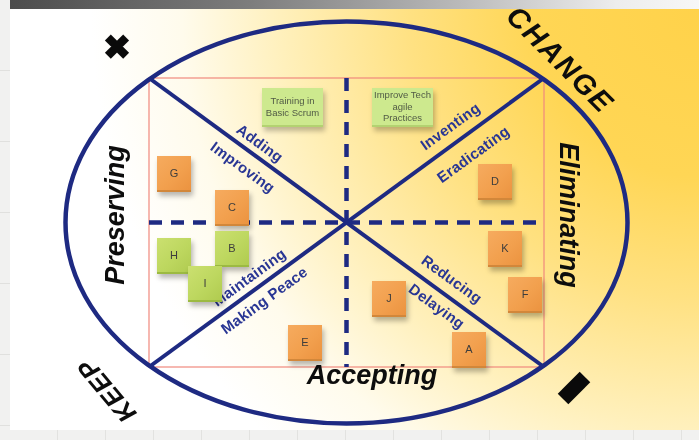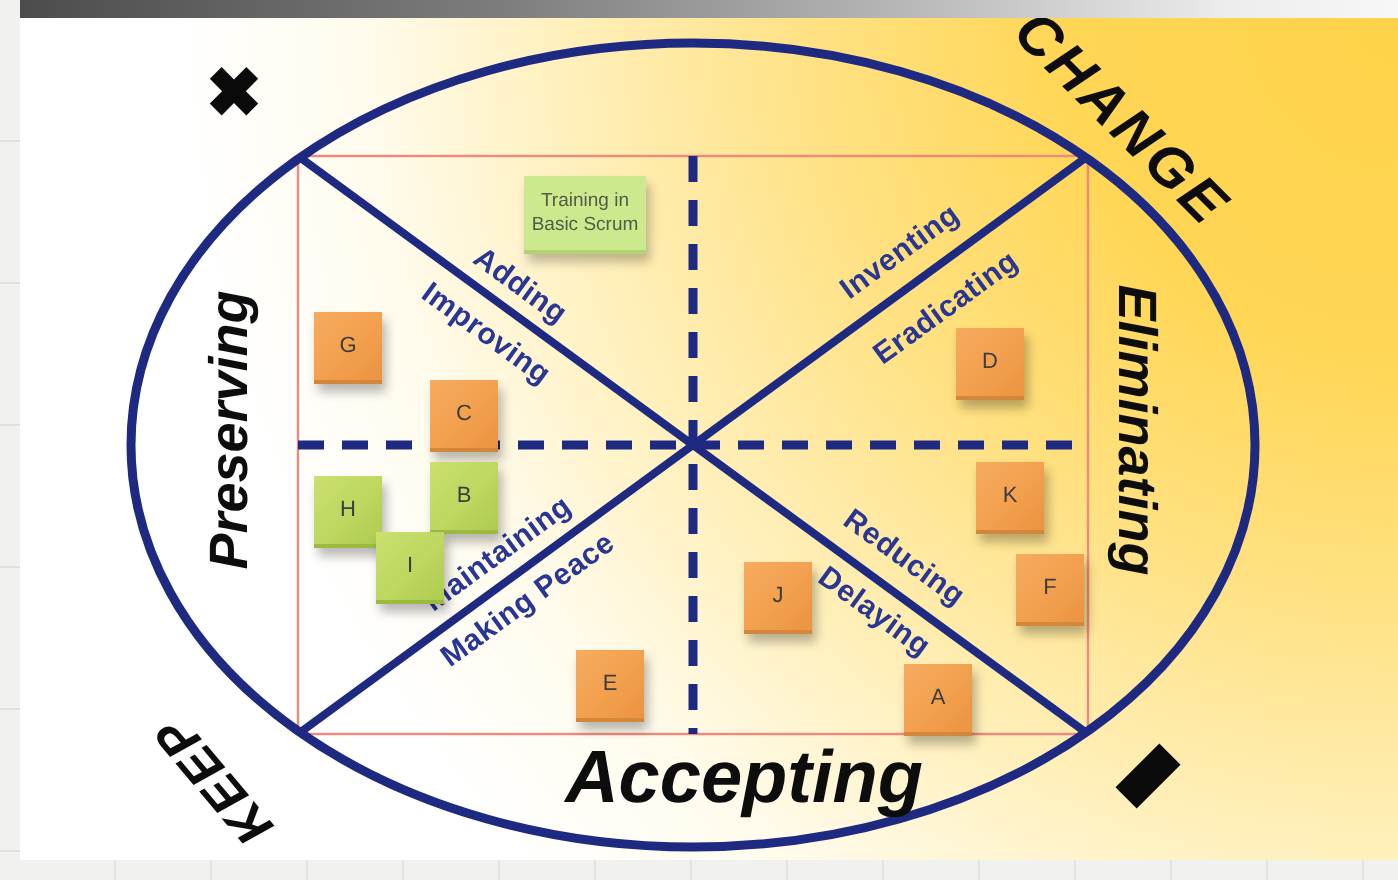--- a/index.html
+++ b/index.html
@@ -17,21 +17,21 @@
   
   .slide{position:absolute;left:10px;top:9px;width:689px;height:421px;overflow:hidden;
     background:radial-gradient(circle 760px at 100% 0%,
       #ffd24a 0%,#ffd655 22%,#ffe182 38%,#fff0bc 55%,#fffbec 68%,#ffffff 80%);}
   .slide svg{position:absolute;left:0;top:0;}
 
   
   .big{position:absolute;transform:translate(-50%,-50%);color:#0d0d0d;
     font-weight:bold;font-style:italic;white-space:nowrap;}
   .lbl-creating   {left:337px;top:47px;font-size:27px;}
-  .lbl-accepting  {left:362px;top:380px;font-size:37px;}
+  .lbl-accepting  {left:362px;top:366px;font-size:27px;}
   .lbl-preserving {left:105px;top:206px;font-size:27px;transform:translate(-50%,-50%) rotate(-90deg);}
   .lbl-eliminating{left:558px;top:206px;font-size:27px;transform:translate(-50%,-50%) rotate(90deg);}
   .lbl-change{left:550px;top:51px;font-size:29px;letter-spacing:2px;
     transform:translate(-50%,-50%) rotate(45deg);}
   .lbl-keep{left:97px;top:381px;font-size:26px;letter-spacing:1px;
     transform:translate(-50%,-50%) rotate(230deg);}
 
   
   .act{position:absolute;transform:translate(-50%,-50%);color:#293694;
     font-size:15px;font-weight:bold;white-space:nowrap;letter-spacing:.3px;}
@@ -106,20 +106,24 @@
   <div class="act rot-n act-eradicating">Eradicating</div>
   <div class="act rot-n act-maintaining">Maintaining</div>
   <div class="act rot-n act-makingpeace">Making Peace</div>
   <div class="act rot-p act-reducing">Reducing</div>
   <div class="act rot-p act-delaying">Delaying</div>
 
   <div class="tnote tn-training">
     <span>Training in</span>
     <span>Basic Scrum</span>
   </div>
+  <div class="tnote tn-improve">
+    <span>Improve Tech</span>
+    <span>agile Practices</span>
+  </div>
 
   <div class="note orange n-g">G</div>
   <div class="note orange n-c">C</div>
   <div class="note green  n-b">B</div>
   <div class="note green  n-h">H</div>
   <div class="note green  n-i">I</div>
   <div class="note orange n-e">E</div>
   <div class="note orange n-j">J</div>
   <div class="note orange n-a">A</div>
   <div class="note orange n-k">K</div>

